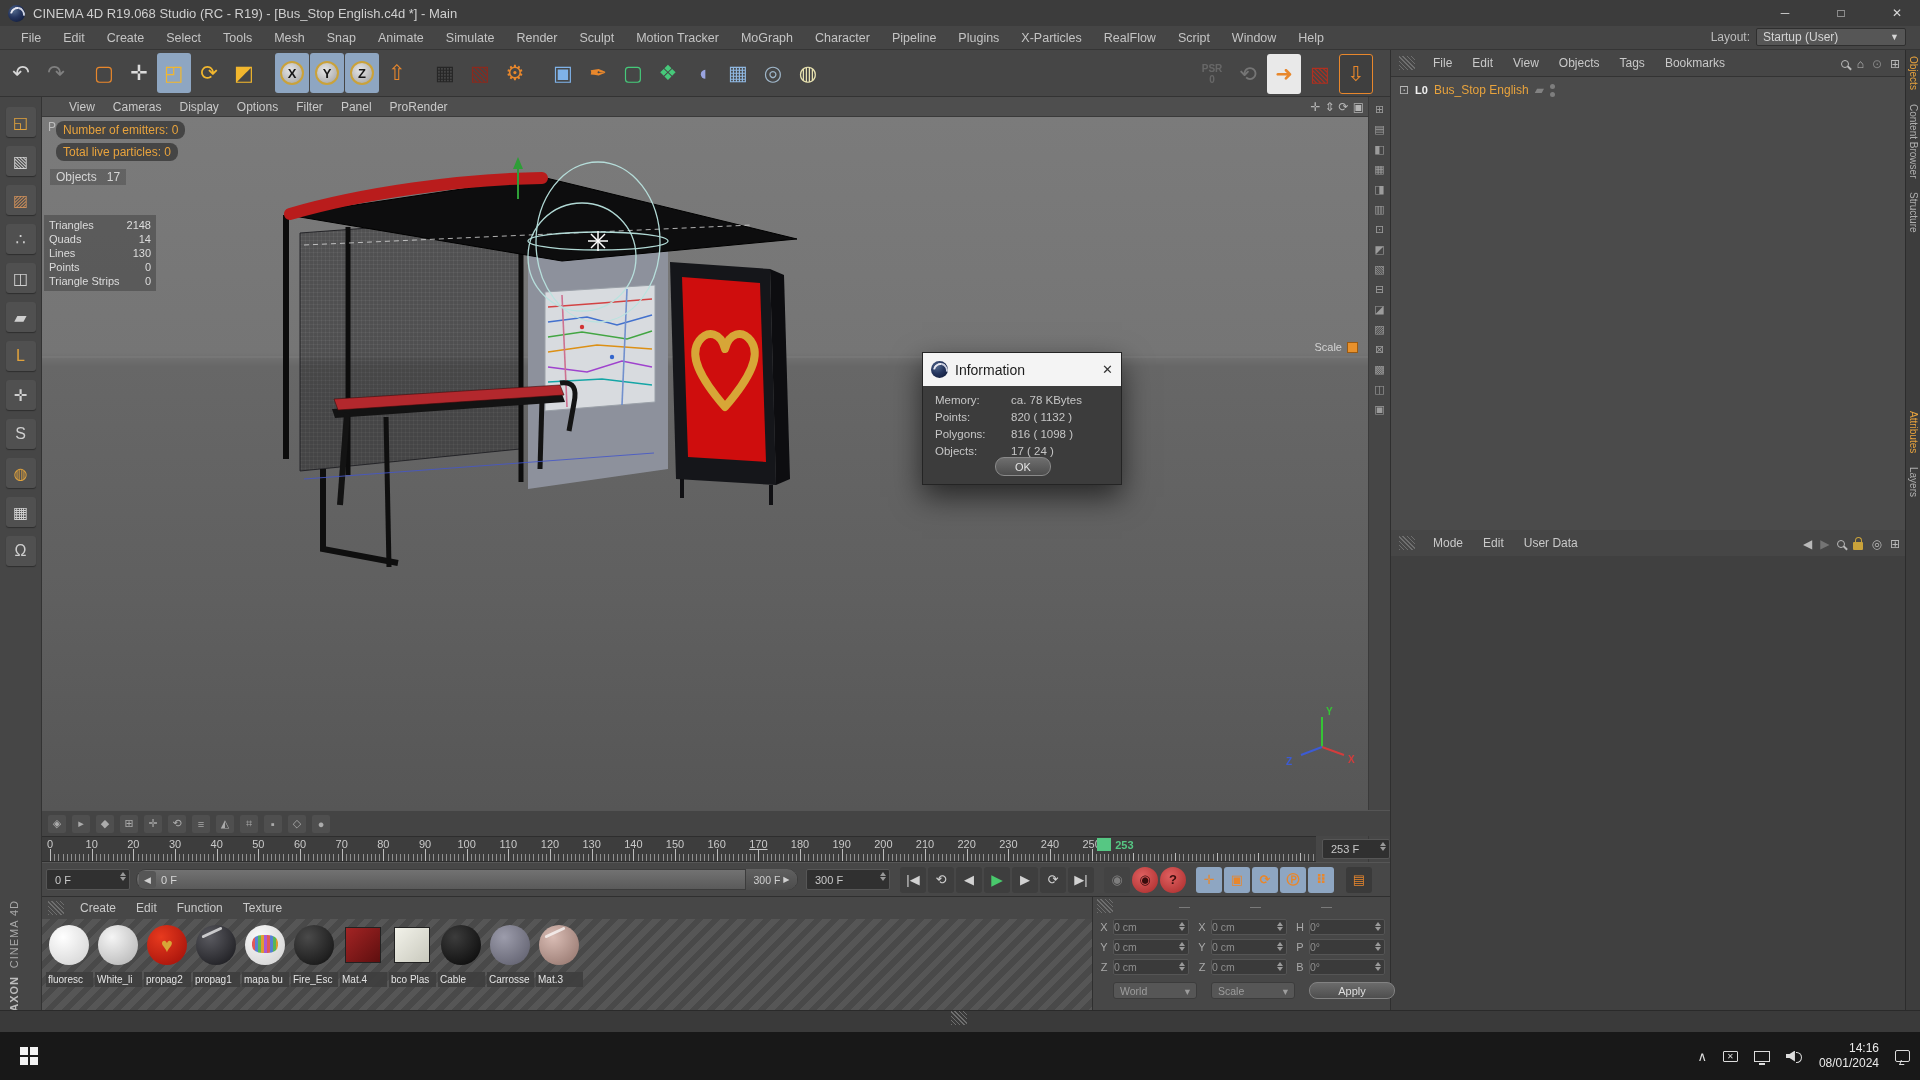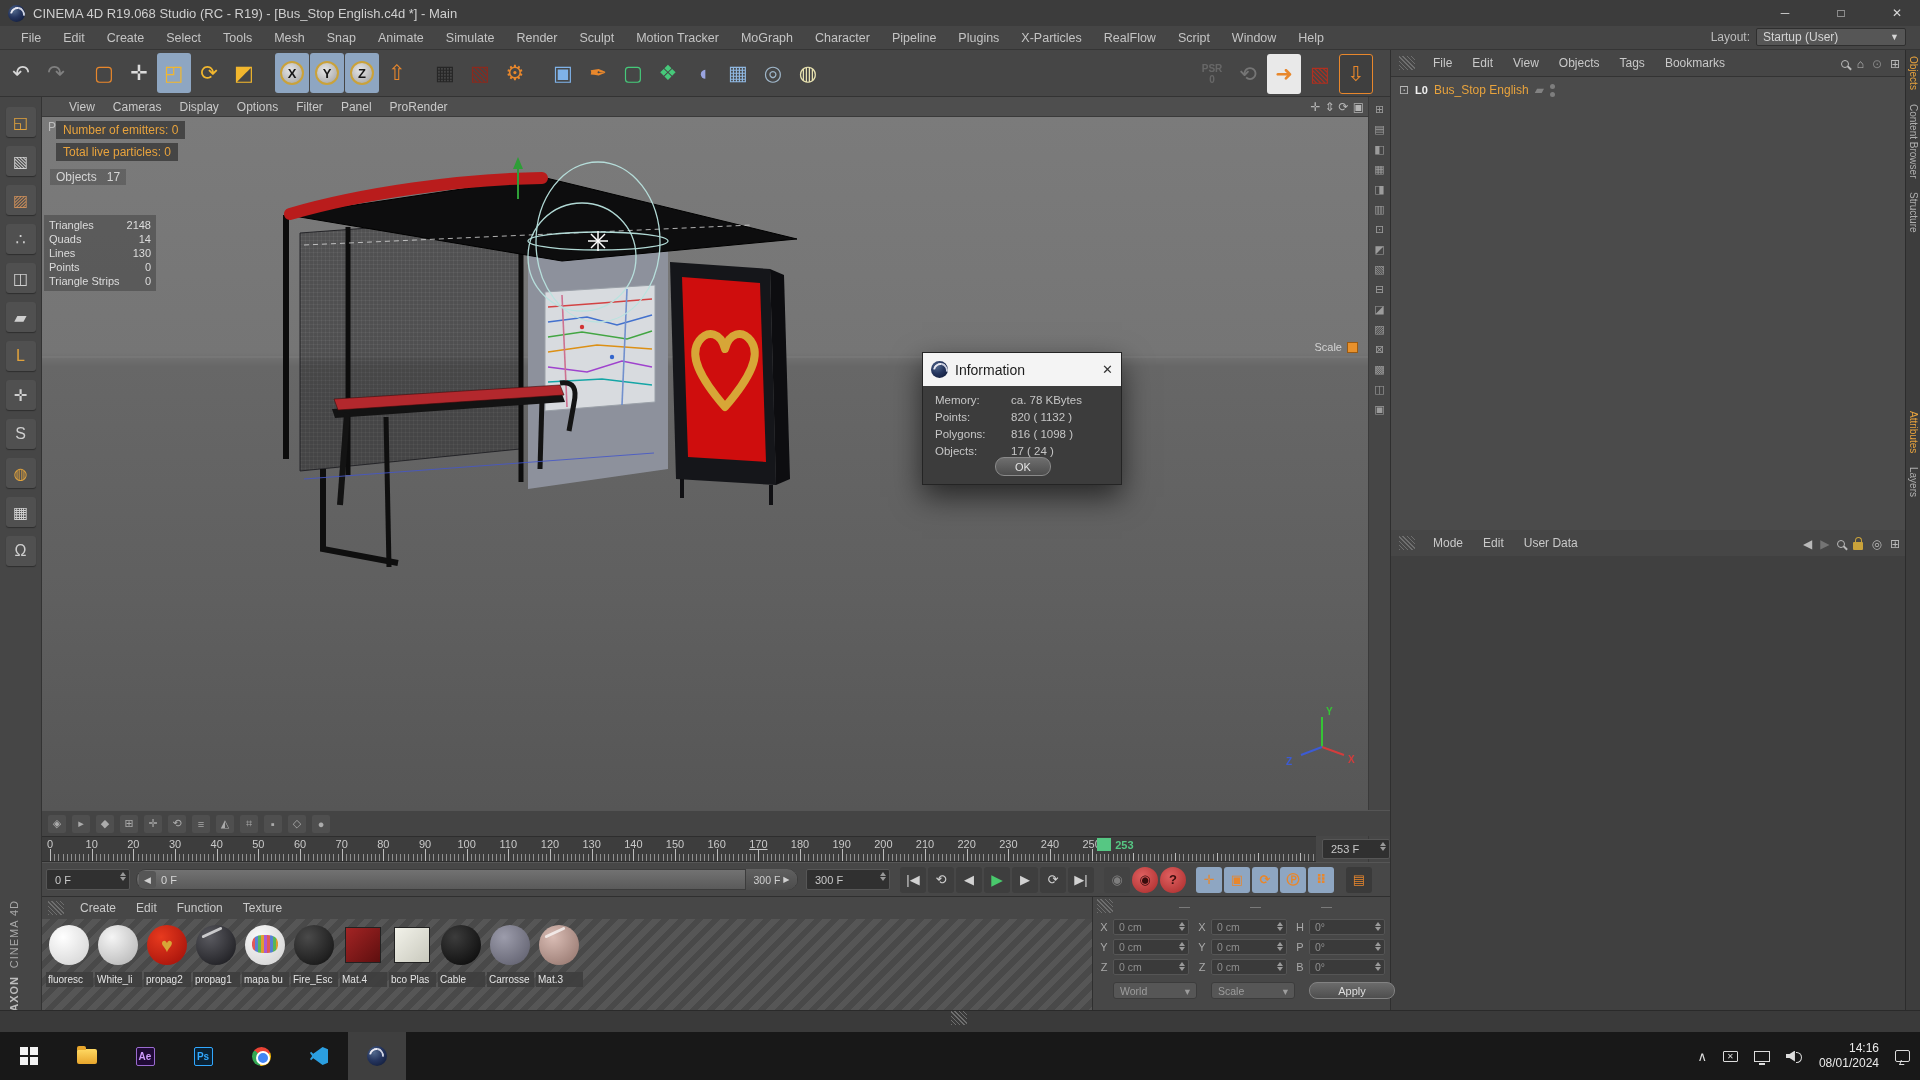--- a/index.html
+++ b/index.html
@@ -32,21 +32,21 @@
   .vtext{writing-mode:vertical-rl;transform:rotate(180deg);font-size:11px;letter-spacing:1px;color:#a8a8a8;}
   .vtext.b{font-weight:bold;color:#bdbdbd;}
   
   .vpwrap{left:42px;top:97px;width:1326px;height:713px;background:#4a4a4a;}
   .vpmenu{position:absolute;left:0;top:0;width:1326px;height:20px;background:#4e4e4e;border-bottom:1px solid #3a3a3a;display:flex;align-items:center;padding-left:18px;}
   .vpmenu .mi{padding:0 9px;font-size:12px;color:#c9c9c9;}
   .vpcorner{position:absolute;right:4px;top:0;height:20px;display:flex;gap:4px;align-items:center;}
   .vpcorner span{font-size:12px;color:#b5b5b5;}
   .canvas{position:absolute;left:0;top:20px;width:1326px;height:693px;overflow:hidden;
     background:linear-gradient(#7b7b7b 0%,#757575 34%,#676767 36%,#5f5f5f 70%,#565656 100%);}
-  .hudbox{position:absolute;background:rgba(48,48,48,.72);color:#e8a33d;font-size:12px;padding:2px 7px;white-space:nowrap;}
+  .hudbox{position:absolute;background:rgba(48,48,48,.72);color:#e8a33d;font-size:12px;padding:2px 7px;white-space:nowrap;border-radius:8px;}
   .hudgray{position:absolute;color:#d5d5d5;font-size:12px;background:rgba(70,70,70,.45);padding:1px 6px;}
   .statbox{position:absolute;left:2px;top:98px;width:112px;background:rgba(72,72,72,.6);padding:3px 5px;font-size:11px;color:#dcdcdc;}
   .statbox .row{display:flex;justify-content:space-between;line-height:14px;}
   .toolhud{position:absolute;right:10px;top:224px;display:flex;align-items:center;gap:5px;font-size:11px;color:#d3d3d3;}
   .toolhud .sq{width:11px;height:11px;background:#e8912c;border:1px solid #9a5a12;}
   
   .dialog{left:922px;top:352px;width:200px;height:133px;background:#3c3c3c;border:1px solid #242424;box-shadow:0 12px 28px rgba(0,0,0,.6);z-index:60;}
   .dlg-title{height:33px;background:#f4f4f4;display:flex;align-items:center;padding:0 8px;gap:7px;}
   .dlg-title .t{font-size:14px;color:#1c1c1c;flex:1;}
   .dlg-title .x{color:#333;font-size:13px;}
@@ -117,21 +117,21 @@
   .mlabel{position:absolute;left:0;bottom:14px;width:100%;height:15px;background:rgba(62,62,62,.88);color:#e3e3e3;font-size:10px;line-height:15px;padding-left:2px;white-space:nowrap;overflow:hidden;}
   .mov-heart{position:absolute;left:0;top:0;width:46px;height:44px;display:flex;align-items:center;justify-content:center;color:#d7a637;font-size:20px;}
   .mov-map{position:absolute;left:10px;top:12px;width:26px;height:18px;background:repeating-linear-gradient(90deg,#d33 0 3px,#36c 3px 6px,#3a3 6px 9px,#d80 9px 12px,#93c 12px 15px);opacity:.8;border-radius:40%;}
   .mov-streak{position:absolute;left:8px;top:8px;width:22px;height:3px;background:rgba(255,255,255,.7);transform:rotate(-25deg);border-radius:2px;}
   .coords{left:1092px;top:896px;width:298px;height:114px;background:#474747;border-top:1px solid #2f2f2f;border-left:1px solid #2f2f2f;}
   .co-hdr{position:absolute;left:0;top:0;width:100%;height:18px;display:flex;align-items:center;padding-left:4px;gap:60px;}
   .co-hdr .dash{color:#8a8a8a;font-size:11px;}
   .co-col{position:absolute;top:22px;display:flex;flex-direction:column;gap:4px;}
   .co-row{display:flex;align-items:center;gap:4px;}
   .co-lab{width:10px;font-size:11px;color:#a9a9a9;text-align:center;}
-  .co-inp{position:relative;width:76px;height:16px;background:#3a3a3a;border:1px solid #555;border-radius:2px;font-size:10.5px;color:#8f8f8f;display:flex;align-items:center;padding-left:5px;}
+  .co-inp{position:relative;width:76px;height:16px;background:#3a3a3a;border:1px solid #555;border-radius:2px;font-size:10.5px;color:#8f8f8f;display:flex;align-items:center;}
   .co-dd{position:relative;width:84px;height:17px;margin-left:14px;margin-top:3px;background:#565656;border:1px solid #3c3c3c;border-radius:3px;font-size:10.5px;color:#9d9d9d;display:flex;align-items:center;justify-content:space-between;padding:0 6px;}
   .co-apply{width:86px;height:17px;margin-left:14px;margin-top:3px;background:linear-gradient(#6b6b6b,#4e4e4e);border:1px solid #828282;border-radius:8px;font-size:11px;color:#dedede;display:flex;align-items:center;justify-content:center;}
   
   .statusbar{left:0;top:1010px;width:1920px;height:22px;background:#3a3a3a;border-top:1px solid #2a2a2a;display:flex;align-items:center;padding-left:4px;gap:10px;flex-direction:column;}
   .statusbar .dot{width:9px;height:9px;border-radius:50%;background:#8f8f8f;}
   .statusbar .txt{font-size:11.5px;color:#c9c9c9;}
   .taskbar{left:0;top:1032px;width:1920px;height:48px;background:#181818;display:flex;align-items:center;}
   .startbtn{width:58px;height:48px;display:flex;align-items:center;justify-content:center;}
   .winlogo{display:grid;grid-template-columns:8px 8px;grid-template-rows:8px 8px;gap:1.5px;}
   .winlogo i{background:#f2f2f2;}
@@ -753,40 +753,20 @@
 
   <div class="r taskbar">
     <span class="startbtn">
       <span class="winlogo">
           <i></i>
           <i></i>
           <i></i>
           <i></i>
         </span>
     </span>
-    <span id="taskapps" style="display:flex;">
-        <span class="appbtn">
-          <span class="ic-folder"></span>
-        </span>
-        <span class="appbtn">
-          <span class="ic-ae">Ae</span>
-        </span>
-        <span class="appbtn">
-          <span class="ic-ps">Ps</span>
-        </span>
-        <span class="appbtn">
-          <span class="ic-chrome"></span>
-        </span>
-        <span class="appbtn">
-          <span class="ic-vscode"></span>
-        </span>
-        <span class="appbtn active">
-          <span class="c4dlogo ic-c4d"></span>
-        </span>
-      </span>
     <span class="tray">
       <span class="trayglyph">∧</span>
       <span class="ic-tablet">✕</span>
       <span class="ic-monitor"></span>
       <span class="spk"></span>
       <span class="clock">
         <span>14:16</span>
         <span>08/01/2024</span>
       </span>
       <span class="ic-action"></span>

